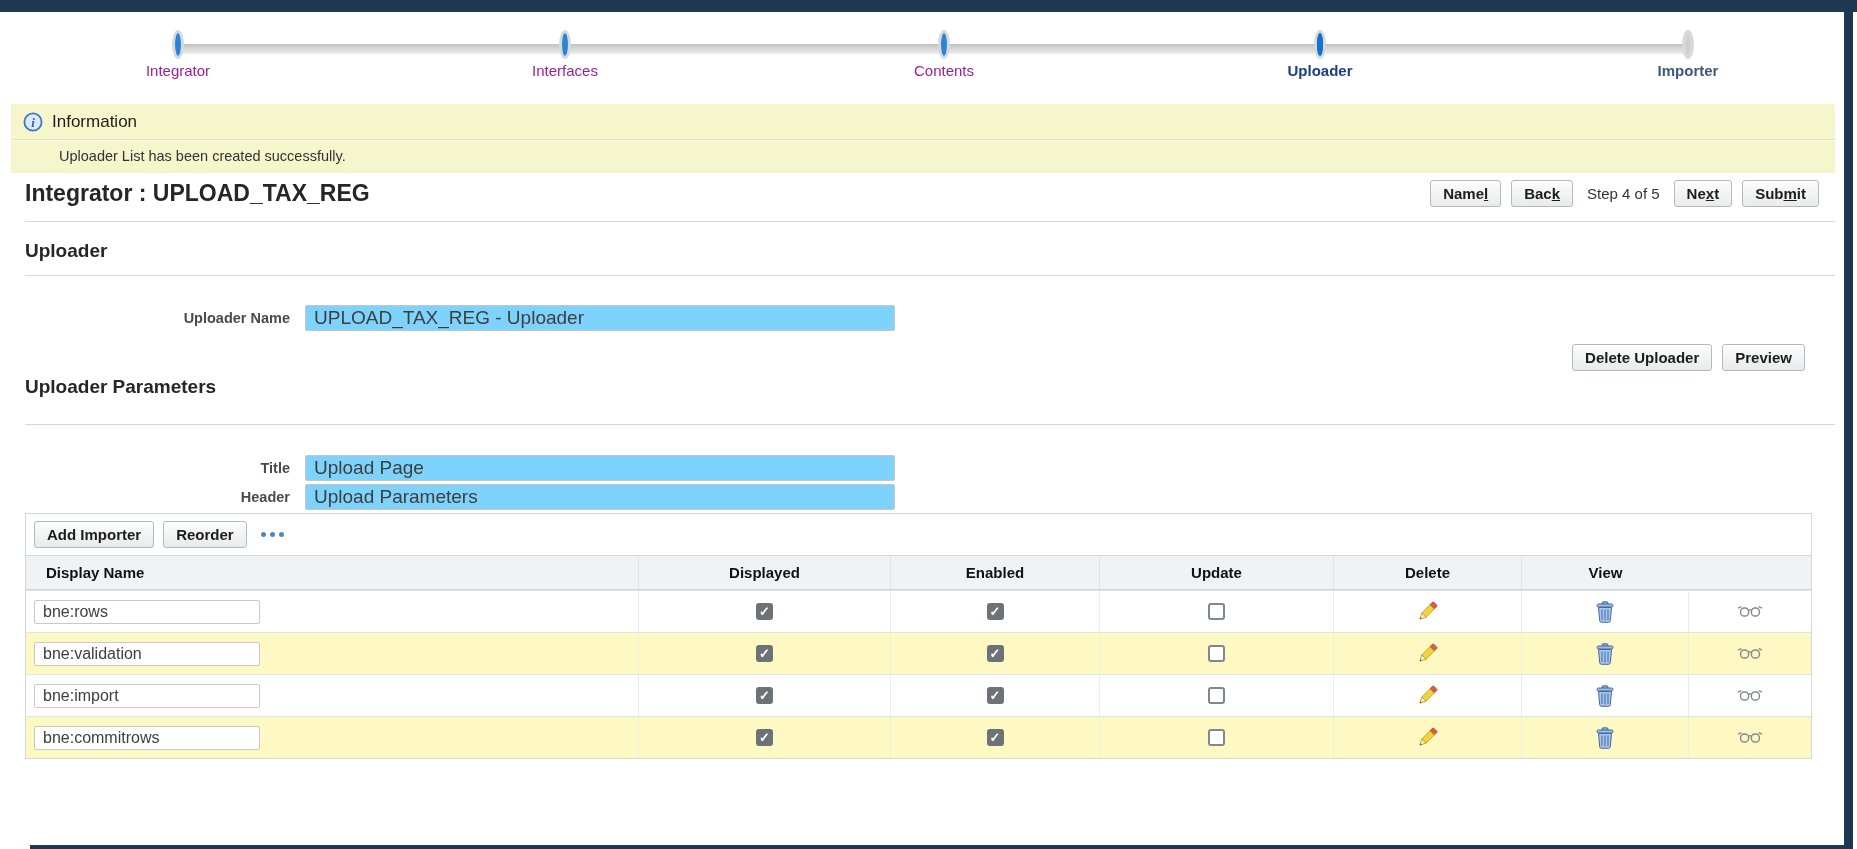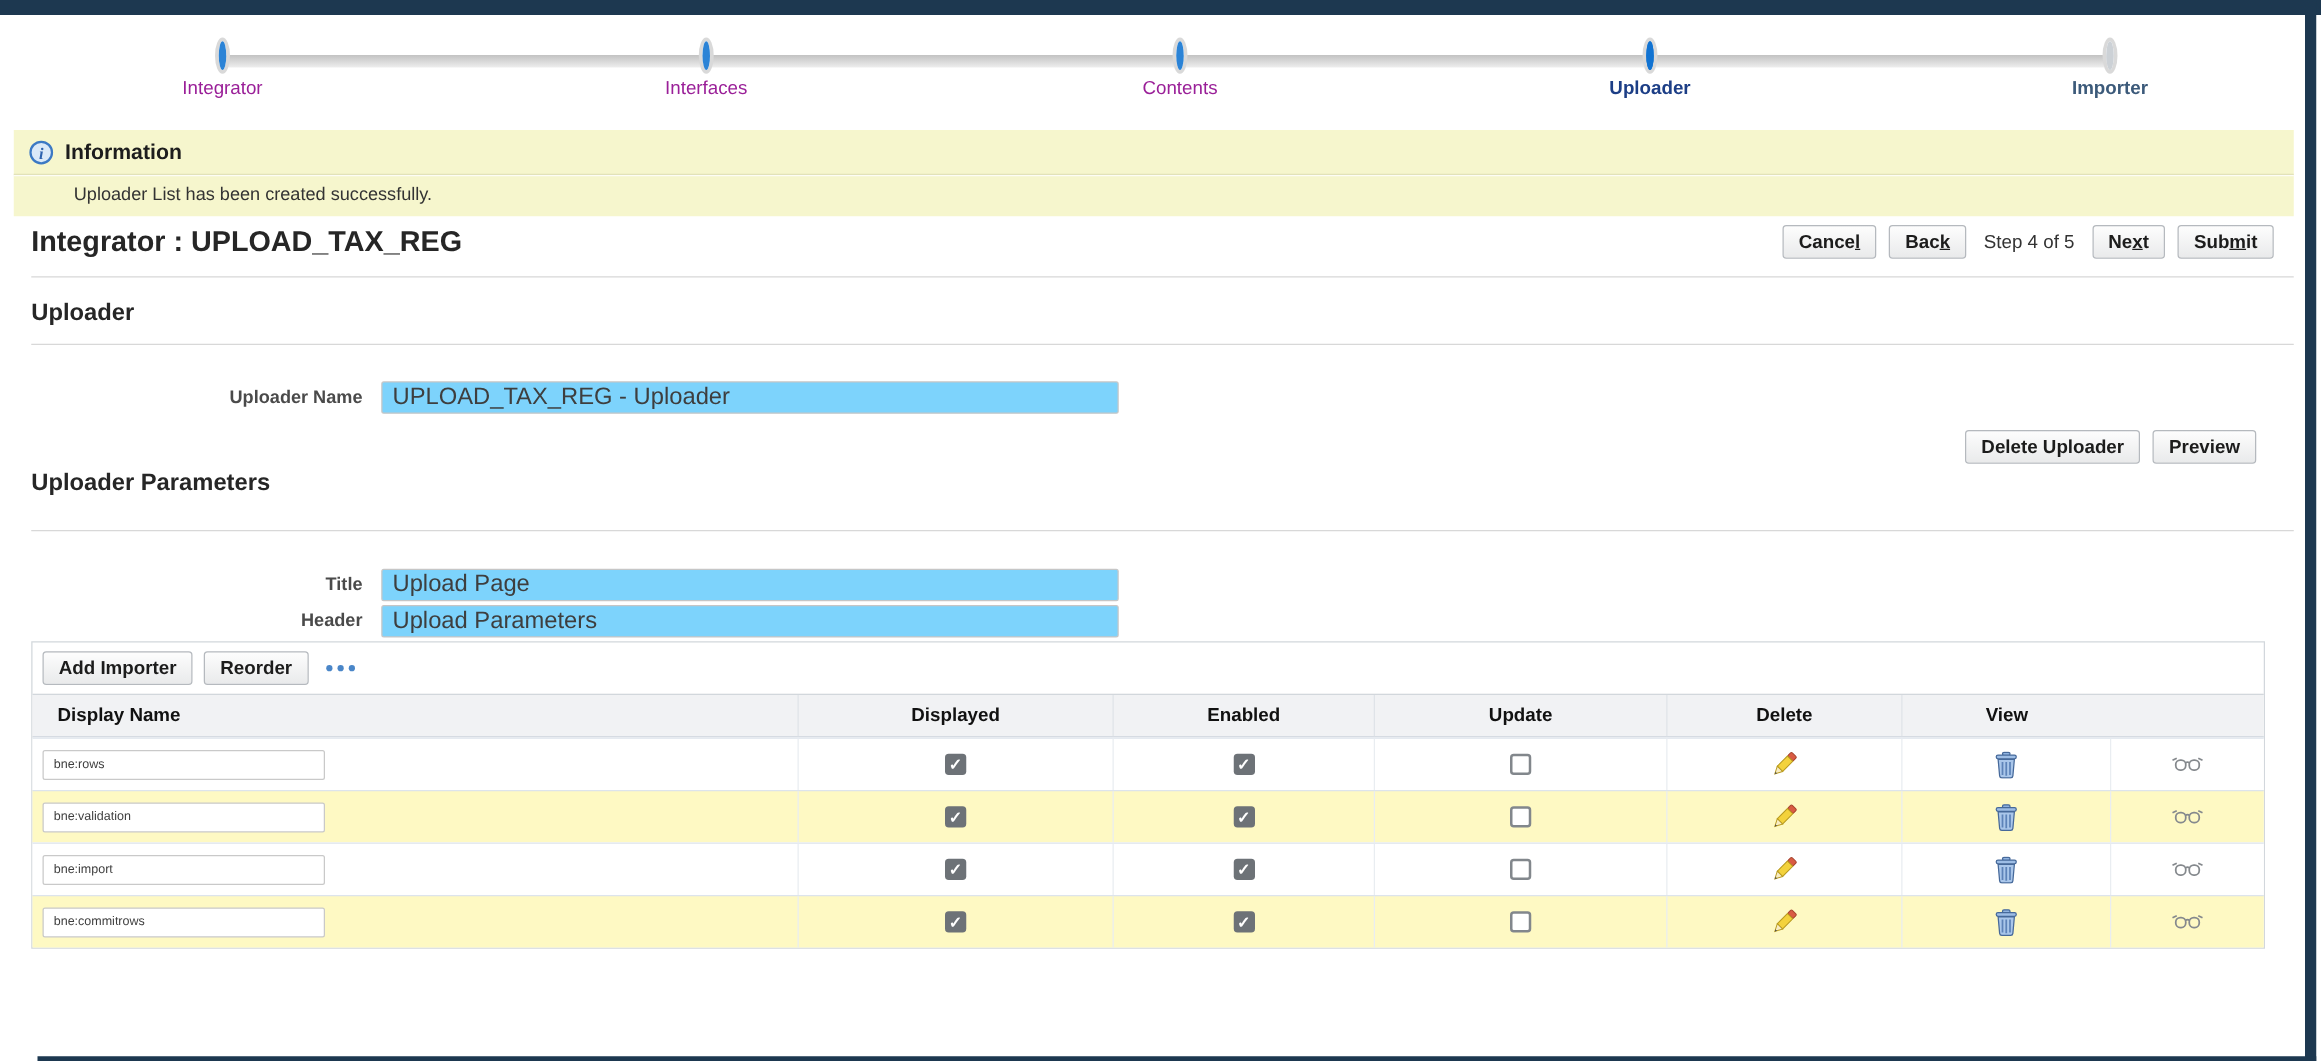--- a/index.html
+++ b/index.html
@@ -21,21 +21,21 @@
   .step.future .dot{border-color:#ccd1d6;background:#f4f5f6;}
   .step-label{display:block;margin-top:8px;font-size:15px;}
   .step.visited .step-label{color:#9a1f98;}
   .step.current .step-label{color:#1c3e86;font-weight:bold;}
   .step.future .step-label{color:#3c5a7a;font-weight:bold;}
 
   
   .banner{position:absolute;left:11px;top:104px;width:1824px;height:69px;background:#f6f6cd;box-sizing:border-box;}
   .banner-head{display:flex;align-items:center;gap:9px;padding:8px 10px 7px 12px;
                border-bottom:1px solid #e2e2b9;box-shadow:0 1px 0 rgba(255,255,255,.8);}
-  .banner-title{font-size:17px;font-weight:bold;color:#1d1d1d;}
+  .banner-title{font-size:17px;font-weight:normal;color:#1d1d1d;}
   .banner-msg{padding:8px 4px 0 48px;font-size:14.5px;color:#333;}
 
   
   .title-row{position:absolute;left:25px;top:180px;width:1794px;display:flex;align-items:center;justify-content:space-between;}
   .page-title{margin:0;font-size:23px;font-weight:bold;color:#262626;}
   .actions{display:flex;align-items:center;gap:10px;}
   .btn{display:inline-flex;align-items:center;justify-content:center;
        background:linear-gradient(#fdfdfd,#e9eaeb);border:1px solid #b5b9be;border-radius:3px;
        padding:4px 12px;font-family:"Liberation Sans",sans-serif;font-size:15px;font-weight:bold;color:#1c1c1c;cursor:pointer;white-space:nowrap;}
   .key{text-decoration:underline;}
@@ -64,21 +64,21 @@
   .thead .cell{height:33px;display:flex;align-items:center;justify-content:center;border-right:1px solid #dfe3e8;box-sizing:border-box;}
   .thead .cell:last-child{border-right:none;}
   .thead .cell.first{justify-content:flex-start;padding-left:8px;margin-left:12px;}
   .trow{height:41px;border-top:1px solid #dde4ec;background:#fff;}
   .trow:first-of-type{border-top:none;}
   .trow.alt{background:#fef9c3;}
   .trow .cell{height:41px;display:flex;align-items:center;justify-content:center;border-right:1px solid #e9edf1;box-sizing:border-box;}
   .trow .cell:last-child{border-right:none;}
   .trow .cell.first{justify-content:flex-start;padding-left:8px;}
   .cell-input{width:208px;height:22px;border:1px solid #c9c9c9;border-radius:2px;padding:0 8px;
-              font-family:"Liberation Sans",sans-serif;font-size:10px;color:#3e3e3e;background:#fff;}
+              font-family:"Liberation Sans",sans-serif;font-size:16px;color:#3e3e3e;background:#fff;}
 
   .checkbox{width:17px;height:17px;border-radius:3px;display:inline-flex;align-items:center;justify-content:center;
             box-sizing:border-box;cursor:pointer;}
   .checkbox.checked{background:#6d7277;color:#fff;font-size:13px;font-weight:bold;}
   .checkbox.checked::after{content:"\2713";line-height:1;}
   .checkbox.unchecked{background:#fff;border:2px solid #82878c;}
 
   .icon-btn{display:inline-flex;align-items:center;justify-content:center;cursor:pointer;background:none;border:none;padding:0;}
 </style>
 </head>
@@ -121,21 +121,21 @@
       </svg>
       <span class="banner-title">Information</span>
     </div>
     <div class="banner-msg">Uploader List has been created successfully.</div>
   </div>
 
   <div class="title-row">
     <h1 class="page-title">Integrator : UPLOAD_TAX_REG</h1>
     <div class="actions">
       <button class="btn">
-          <span>Cance</span>
+          <span>Name</span>
           <span class="key">l</span>
           <span></span>
         </button>
       <button class="btn">
           <span>Bac</span>
           <span class="key">k</span>
           <span></span>
         </button>
       <span class="step-indicator">Step 4 of 5</span>
       <button class="btn">

